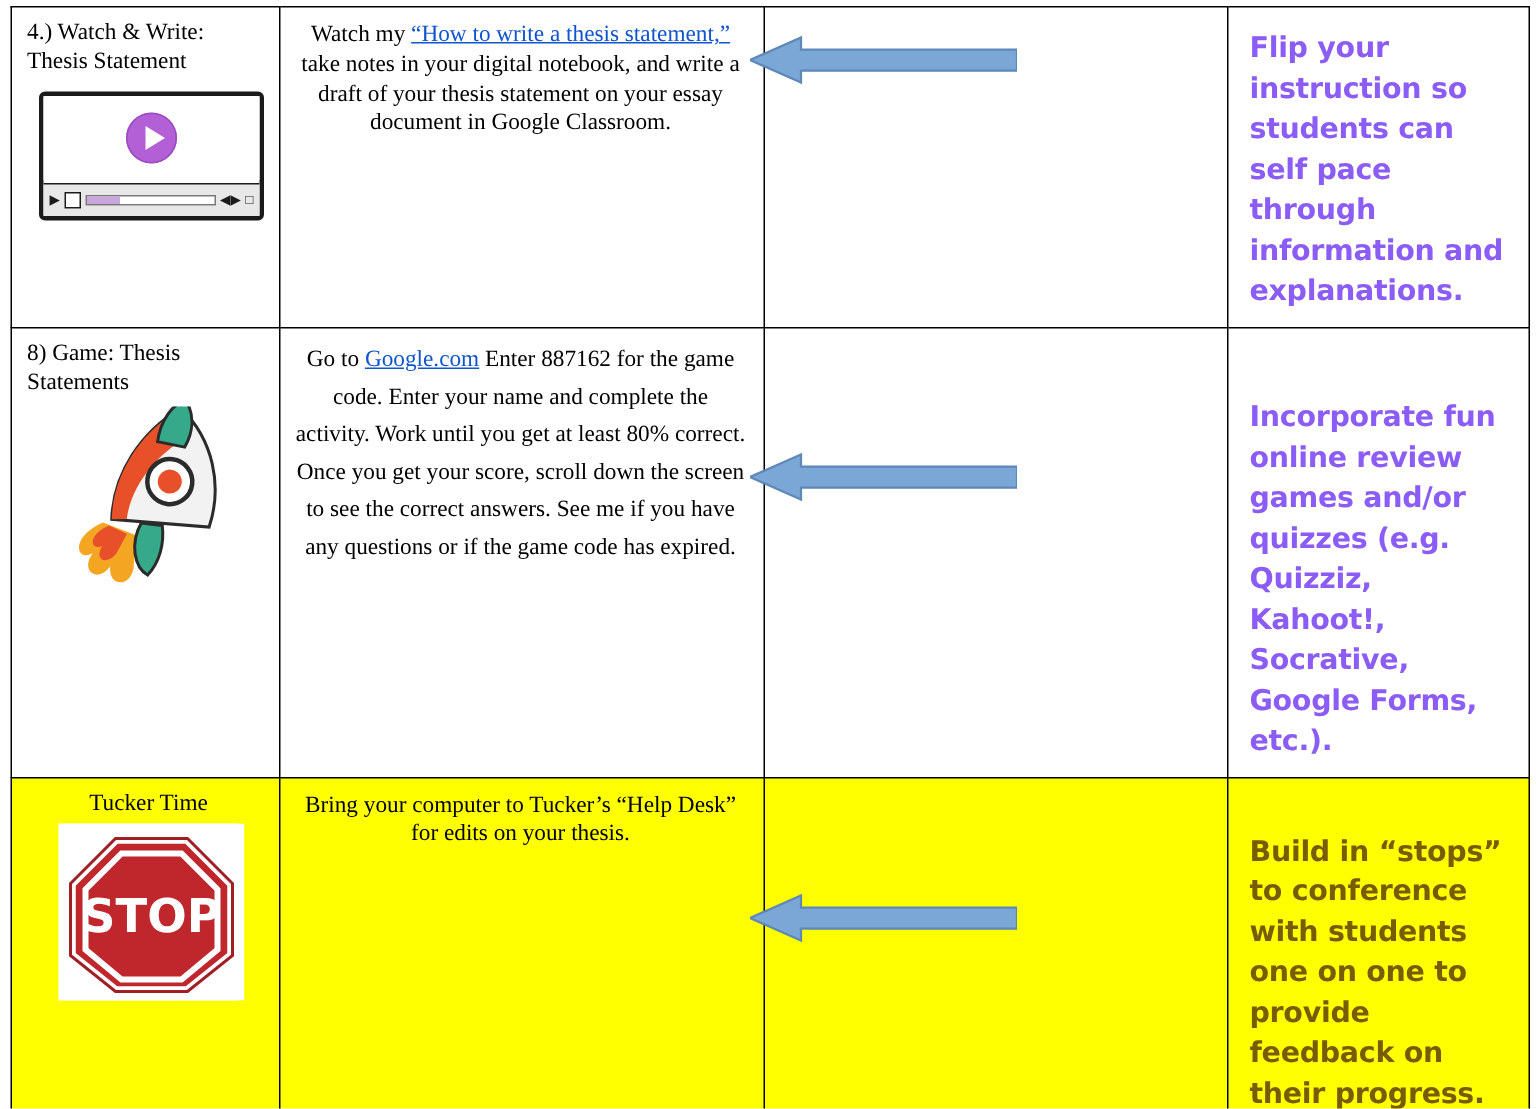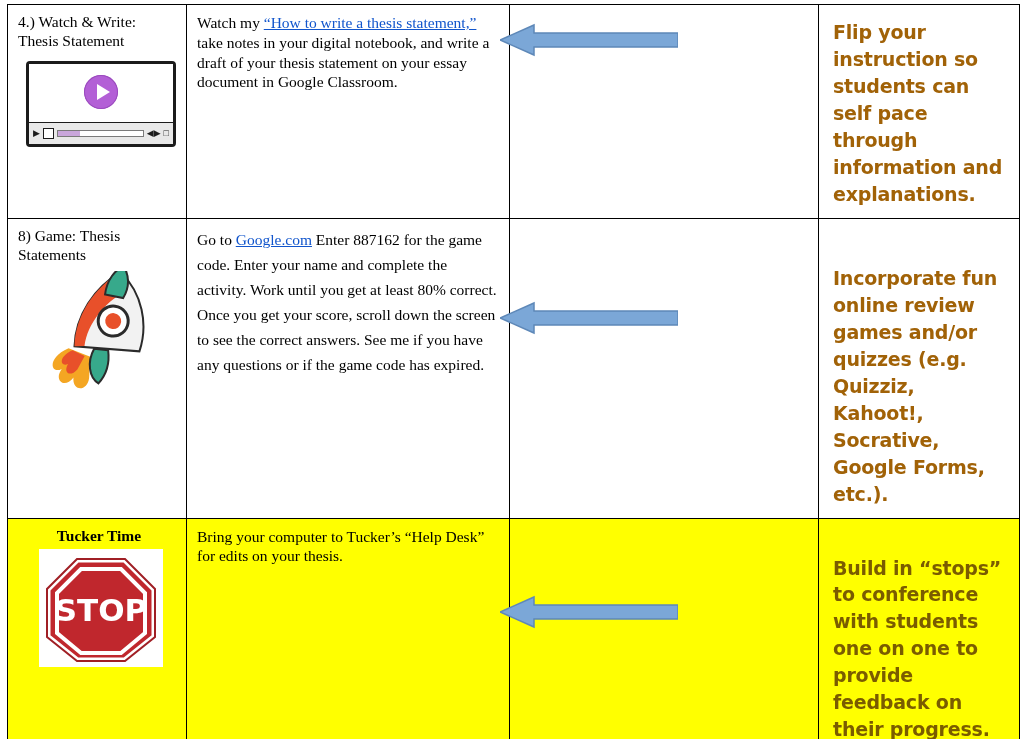--- a/index.html
+++ b/index.html
@@ -25,52 +25,52 @@
     width: 1008px;
     margin-left: 7px;
     margin-top: 4px;
   }
   table.agenda td {
     border: 1px solid #000000;
     vertical-align: top;
     padding: 0;
   }
   .col-task  { width: 178px; margin-top: 28px; }
-  .col-desc  { width: 322px; }
+  .col-desc  { width: 322px; text-align: center; }
   .col-mid   { width: 308px; }
   .col-note  { width: 200px; }
 
   .task-cell {
     padding: 8px 6px 6px 10px;
   }
   .task-title {
     font-size: 15.5px;
     line-height: 1.22;
     color: #000;
   }
   .task-title.center {
     text-align: center;
-    font-weight: bold;
+    font-weight: normal;
   }
   .desc-cell {
     padding: 8px 12px 10px 10px;
     font-size: 15.5px;
     line-height: 1.28;
     color: #000;
   }
   .desc-cell.loose {
     line-height: 1.62;
   }
   a.link {
     color: #1155cc;
     text-decoration: underline;
   }
   .note-text {
     font-family: "DejaVu Sans", sans-serif;
-    color: #a16207;
+    color: #8b5cf6;
     font-size: 19px;
     line-height: 1.42;
     font-weight: 600;
     letter-spacing: -0.2px;
     padding: 14px 14px 10px 14px;
   }
   .row-highlight td {
     background: #ffff00;
   }
   .row-highlight .note-text {

